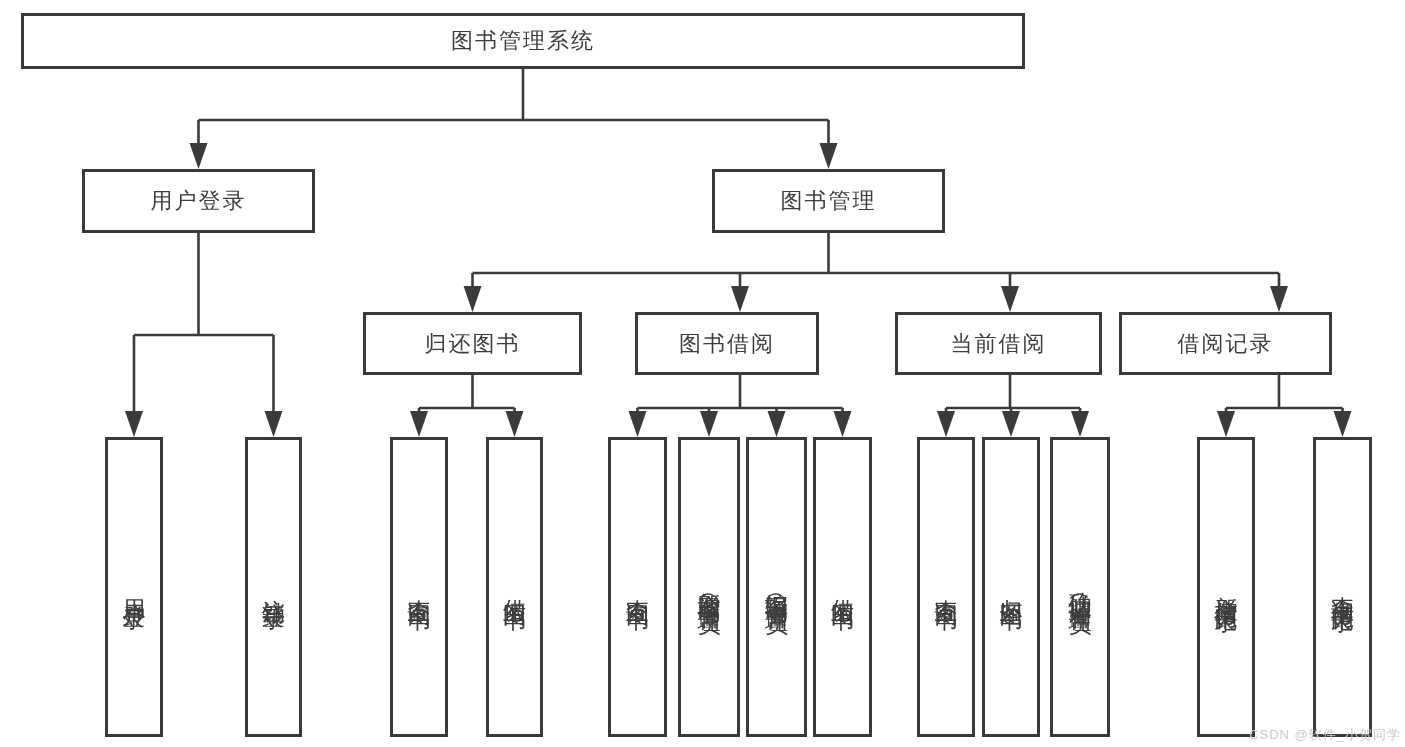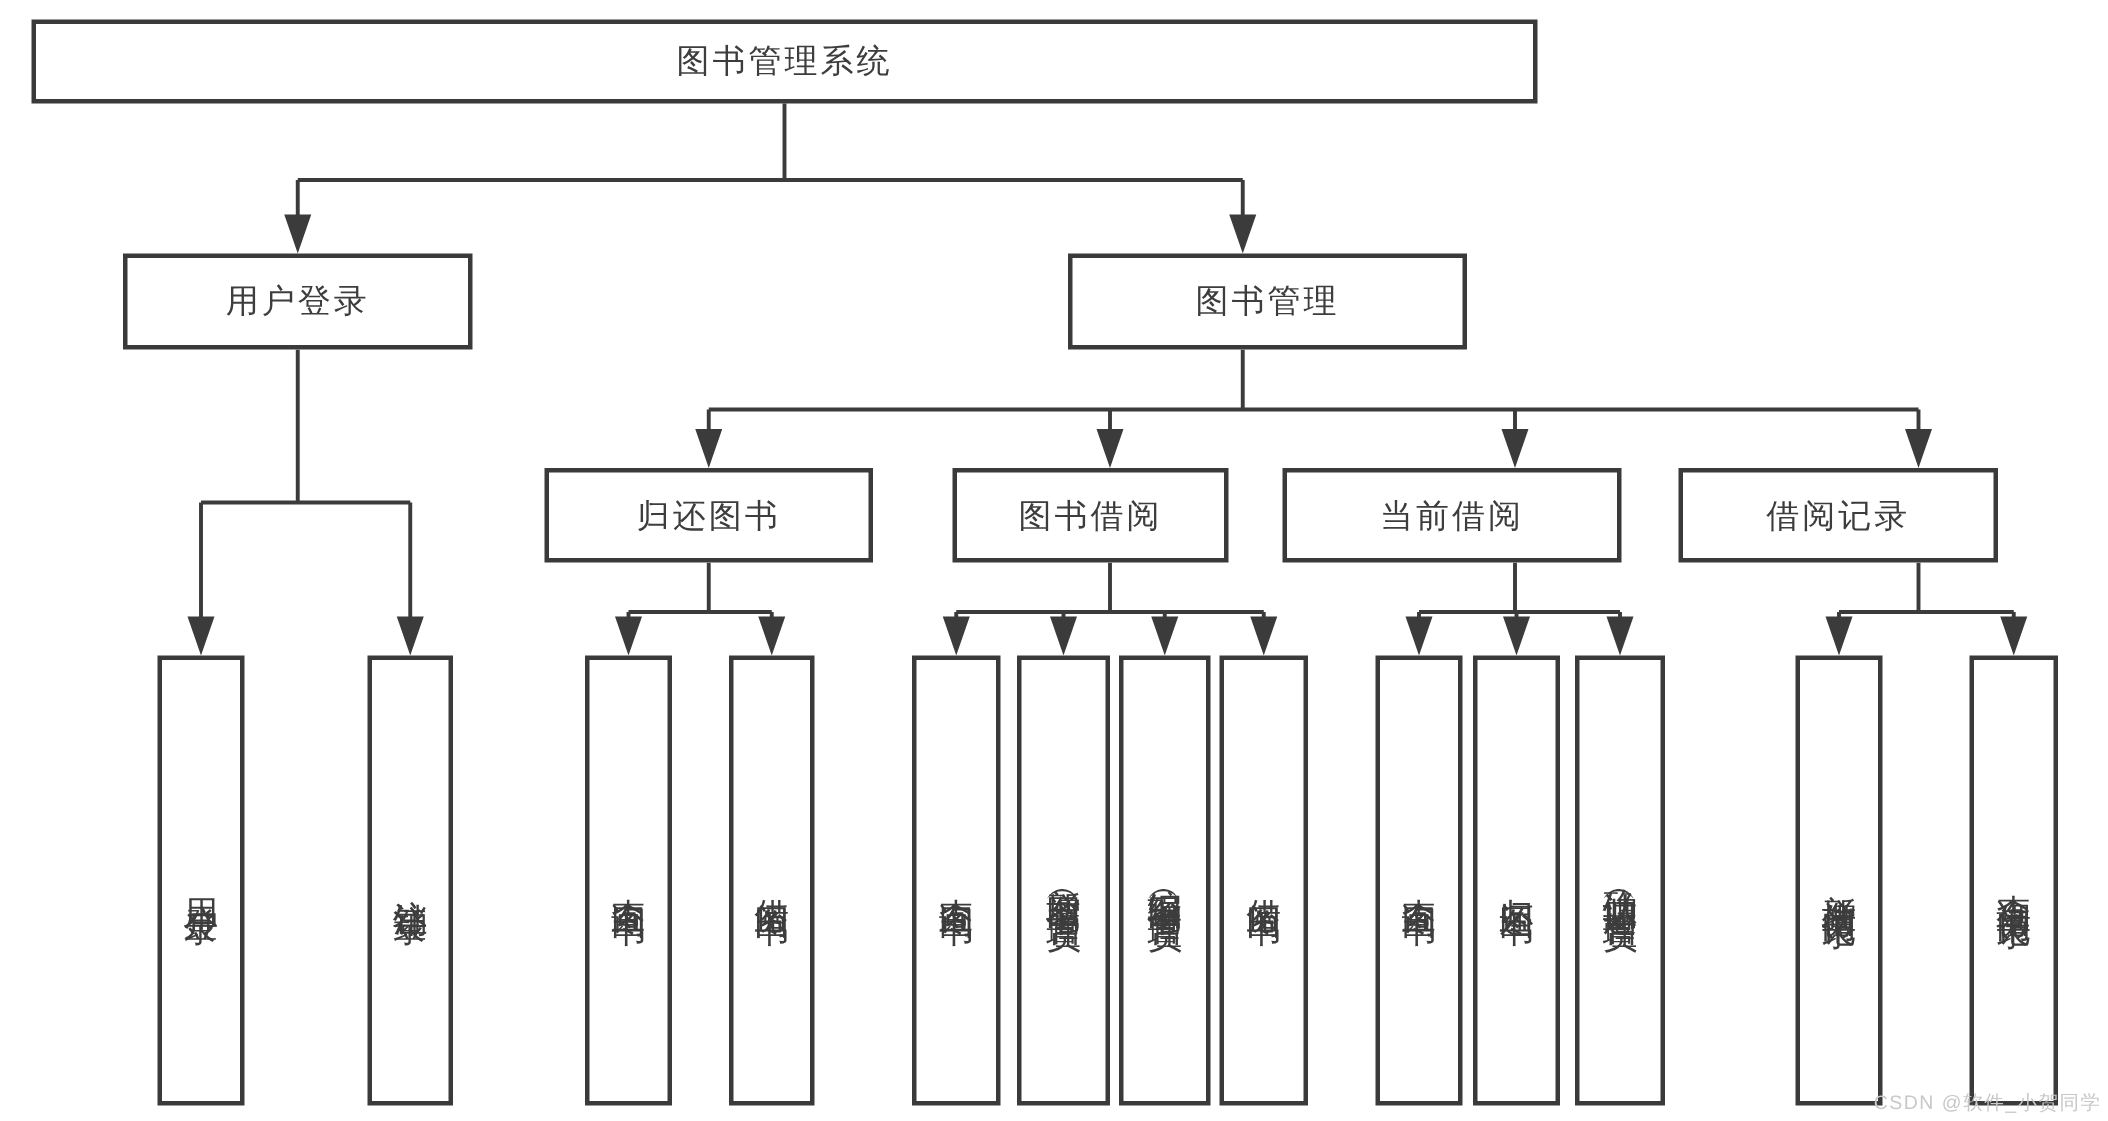--- a/index.html
+++ b/index.html
@@ -46,24 +46,24 @@
     writing-mode: vertical-rl;
     text-orientation: mixed;
     font-size: 23px;
     letter-spacing: 3px;
     white-space: normal;
     line-height: 1;
   }
   
   .n-root     { left: 21px;   top: 13px;  width: 1004px; height: 56px; }
   .n-user     { left: 82px;   top: 169px; width: 233px;  height: 64px; }
-  .n-mgmt     { left: 712px;  top: 169px; width: 266px;  height: 64px; }
+  .n-mgmt     { left: 712px;  top: 169px; width: 233px;  height: 64px; }
   .n-newbook  { left: 363px;  top: 312px; width: 219px;  height: 63px; }
   .n-borrow   { left: 635px;  top: 312px; width: 184px;  height: 63px; }
-  .n-current  { left: 855px;  top: 312px; width: 226px;  height: 63px; }
+  .n-current  { left: 895px;  top: 312px; width: 207px;  height: 63px; }
   .n-record   { left: 1119px; top: 312px; width: 213px;  height: 63px; }
   
   .leaf       { top: 437px; height: 300px; }
   .l-0  { left: 105px;  width: 58px; }
   .l-1  { left: 245px;  width: 57px; }
   .l-2  { left: 390px;  width: 58px; }
   .l-3  { left: 486px;  width: 57px; }
   .l-4  { left: 608px;  width: 59px; }
   .l-5  { left: 678px;  width: 62px; letter-spacing: 1px; }
   .l-6  { left: 746px;  width: 61px; letter-spacing: 1px; }

